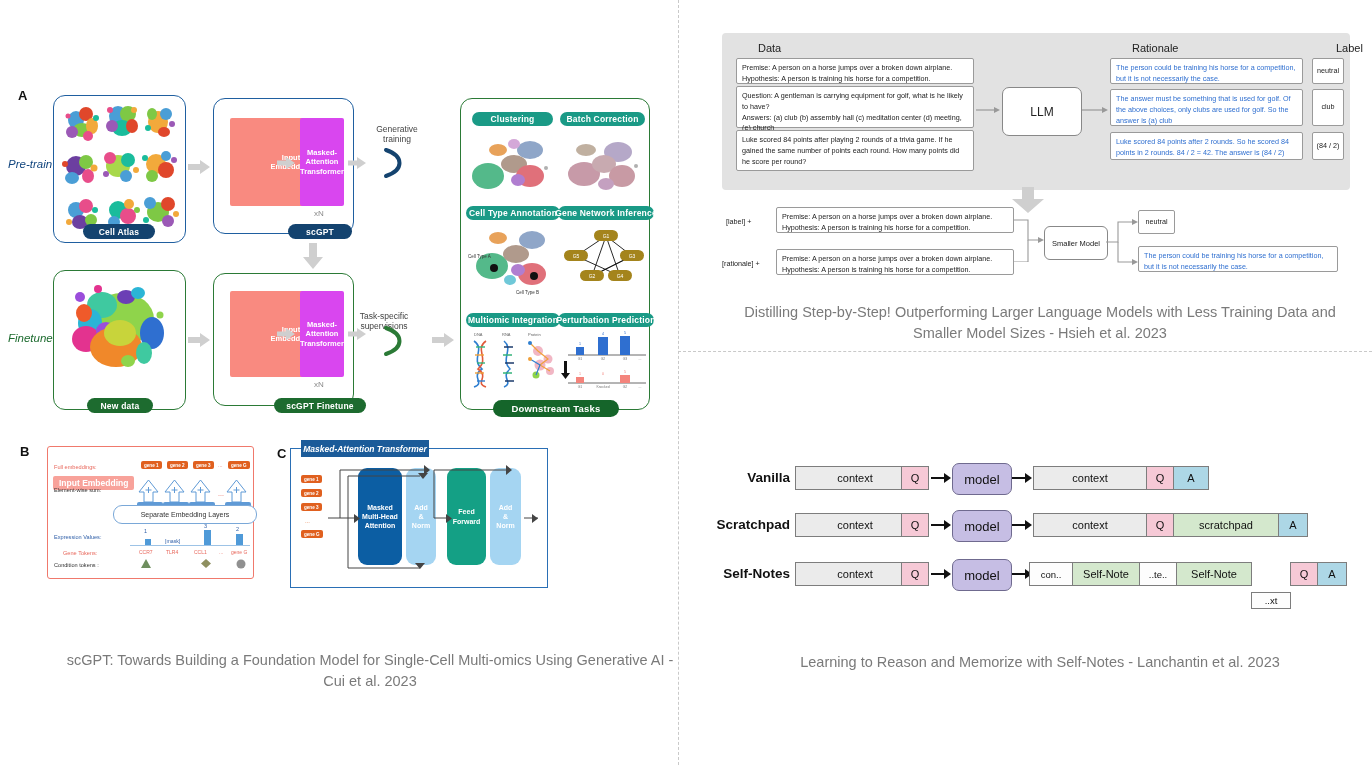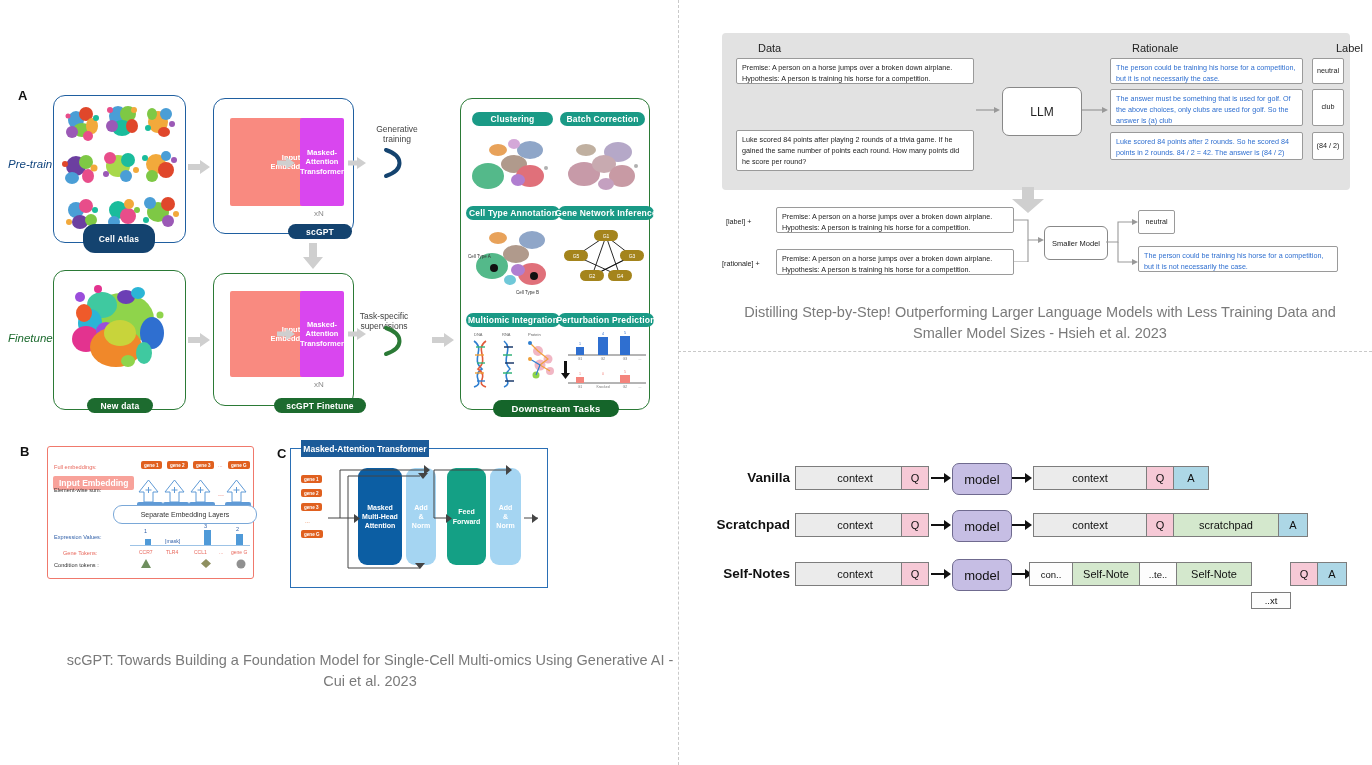--- a/index.html
+++ b/index.html
@@ -90,21 +90,21 @@
   .bluebar{position:absolute;background:#5f9ad6;border-radius:2px;}
   .expbar{position:absolute;background:#4f9ad8;}
   .expnum{position:absolute;font-size:5.5px;color:#2f5fa8;}
   .gtok{position:absolute;font-size:5px;color:#e8685c;white-space:nowrap;}
   .axis-line{position:absolute;background:#9dc3e6;height:1px;}
 
   
   .cbox{position:absolute;border:1.4px solid #2a6fb5;background:#fff;}
   .ctag{
     position:absolute;background:#1b5b99;color:#fff;font-weight:bold;font-size:8.5px;
-    display:flex;align-items:center;justify-content:center;
+    display:flex;align-items:center;justify-content:center;font-style:italic;
   }
   .cblock{
     position:absolute;border-radius:9px;display:flex;align-items:center;justify-content:center;
     text-align:center;color:#fff;font-weight:bold;font-size:7px;line-height:1.3;
   }
   .cblock.dkblue{background:#0c5ea3;}
   .cblock.ltblue{background:#a5d5f2;}
   .cblock.teal{background:#14a085;}
 
   
@@ -240,21 +240,21 @@
           <ellipse cx="16" cy="18" rx="11" ry="10" fill="#7ec845"></ellipse>
             <ellipse cx="26" cy="10" rx="7" ry="7" fill="#e0472b"></ellipse>
           <ellipse cx="8" cy="9" rx="6" ry="6" fill="#4a9ed6"></ellipse>
             <ellipse cx="26" cy="27" rx="6" ry="6" fill="#9b59b6"></ellipse>
           <circle cx="34" cy="20" r="3" fill="#f2a93b"></circle>
             <circle cx="4" cy="26" r="3" fill="#1abc9c"></circle>
         </g>
       </g>
     </svg>
   </div>
-  <div class="pill navy" style="left:83px;top:224px;width:72px;height:29px;">Cell Atlas</div>
+  <div class="pill navy" style="left:83px;top:224px;width:72px;height:15px;">Cell Atlas</div>
 
   <div class="arrow-r" style="left:188px;top:160px;">
     <svg width="22" height="14" viewBox="0 0 22 14">
         <path d="M0 4 h12 v-4 l10 7 -10 7 v-4 H0 z" fill="#cfcfcf"></path>
       </svg>
   </div>
 
   <div class="rbox blue" style="left:213px;top:98px;width:141px;height:136px;"></div>
   <div class="block salmon" style="left:230px;top:118px;width:42px;height:88px;">
     <span>Input<br>Embedding</span>
@@ -584,20 +584,23 @@
 
   <div class="grayframe" style="left:722px;top:33px;width:628px;height:157px;"></div>
   <div class="colhead" style="left:737px;top:42px;">Data</div>
   <div class="colhead" style="left:1111px;top:42px;">Rationale</div>
   <div class="colhead" style="left:1315px;top:42px;">Label</div>
 
   <div class="wbox" style="left:736px;top:58px;width:238px;height:26px;">
     <span>Premise: A person on a horse jumps over a broken down airplane.</span><br>
     <span>Hypothesis: A person is training his horse for a competition.</span>
   </div>
+  <div class="wbox" style="left:736px;top:86px;width:238px;height:42px;">
+    <span>Question: A gentleman is carrying equipment for golf, what is he likely to have?<br>Answers: (a) club (b) assembly hall (c) meditation center (d) meeting, (e) church</span>
+  </div>
   <div class="wbox" style="left:736px;top:130px;width:238px;height:41px;">
     <span>Luke scored 84 points after playing 2 rounds of a trivia game. If he gained the same number of points each round. How many points did he score per round?</span>
   </div>
 
   <svg class="thinarrow" style="left:976px;top:106px;" width="24" height="8" viewBox="0 0 24 8">
     <line x1="0" y1="4" x2="18" y2="4" stroke="#999" stroke-width="1.2"></line>
       <path d="M18 1 l6 3 l-6 3 z" fill="#999"></path>
   </svg>
   <div class="llmbox" style="left:1002px;top:87px;width:78px;height:47px;">LLM</div>
   <svg class="thinarrow" style="left:1082px;top:106px;" width="26" height="8" viewBox="0 0 26 8">
@@ -699,14 +702,15 @@
       <path d="M13 1 l7 5 l-7 5 z" fill="#111"></path>
   </svg>
   <div class="seg white" style="left:1029px;top:562px;width:44px;height:24px;">con..</div>
   <div class="seg note" style="left:1072px;top:562px;width:68px;height:24px;">Self-Note</div>
   <div class="seg white" style="left:1139px;top:562px;width:38px;height:24px;">..te..</div>
   <div class="seg note" style="left:1176px;top:562px;width:76px;height:24px;">Self-Note</div>
   <div class="seg white" style="left:1251px;top:592px;width:40px;height:17px;">..xt</div>
   <div class="seg q" style="left:1290px;top:562px;width:28px;height:24px;">Q</div>
   <div class="seg a" style="left:1317px;top:562px;width:30px;height:24px;">A</div>
 
+  <div class="caption" style="left:760px;top:652px;width:560px;">Learning to Reason and Memorize with Self-Notes - Lanchantin et al. 2023</div>
 
 </div>
 
 </body></html>

